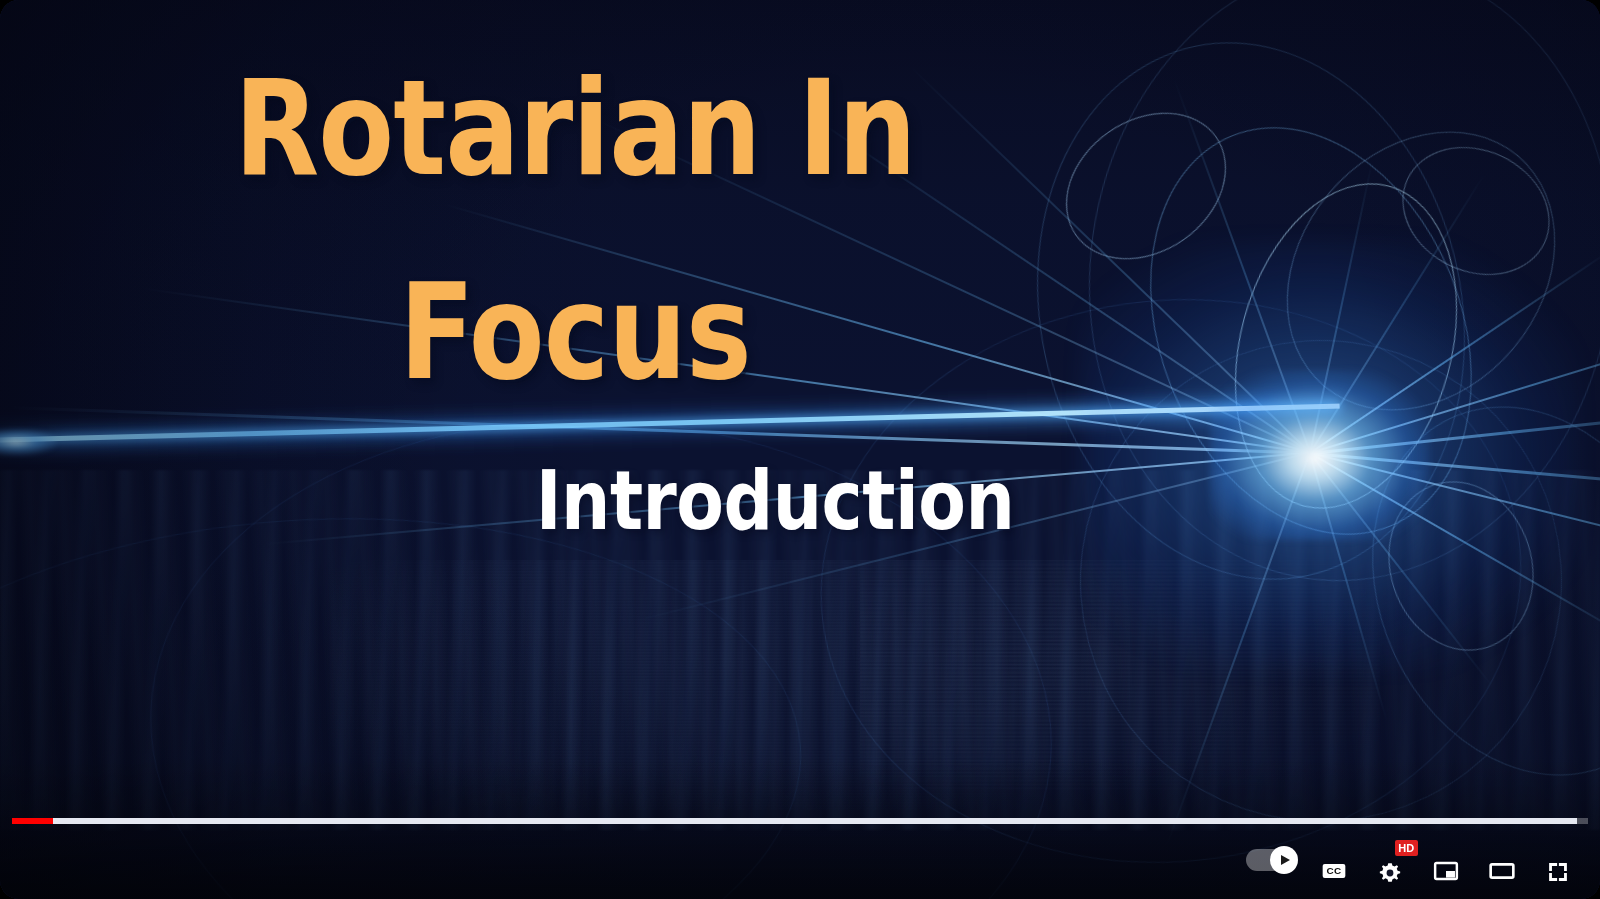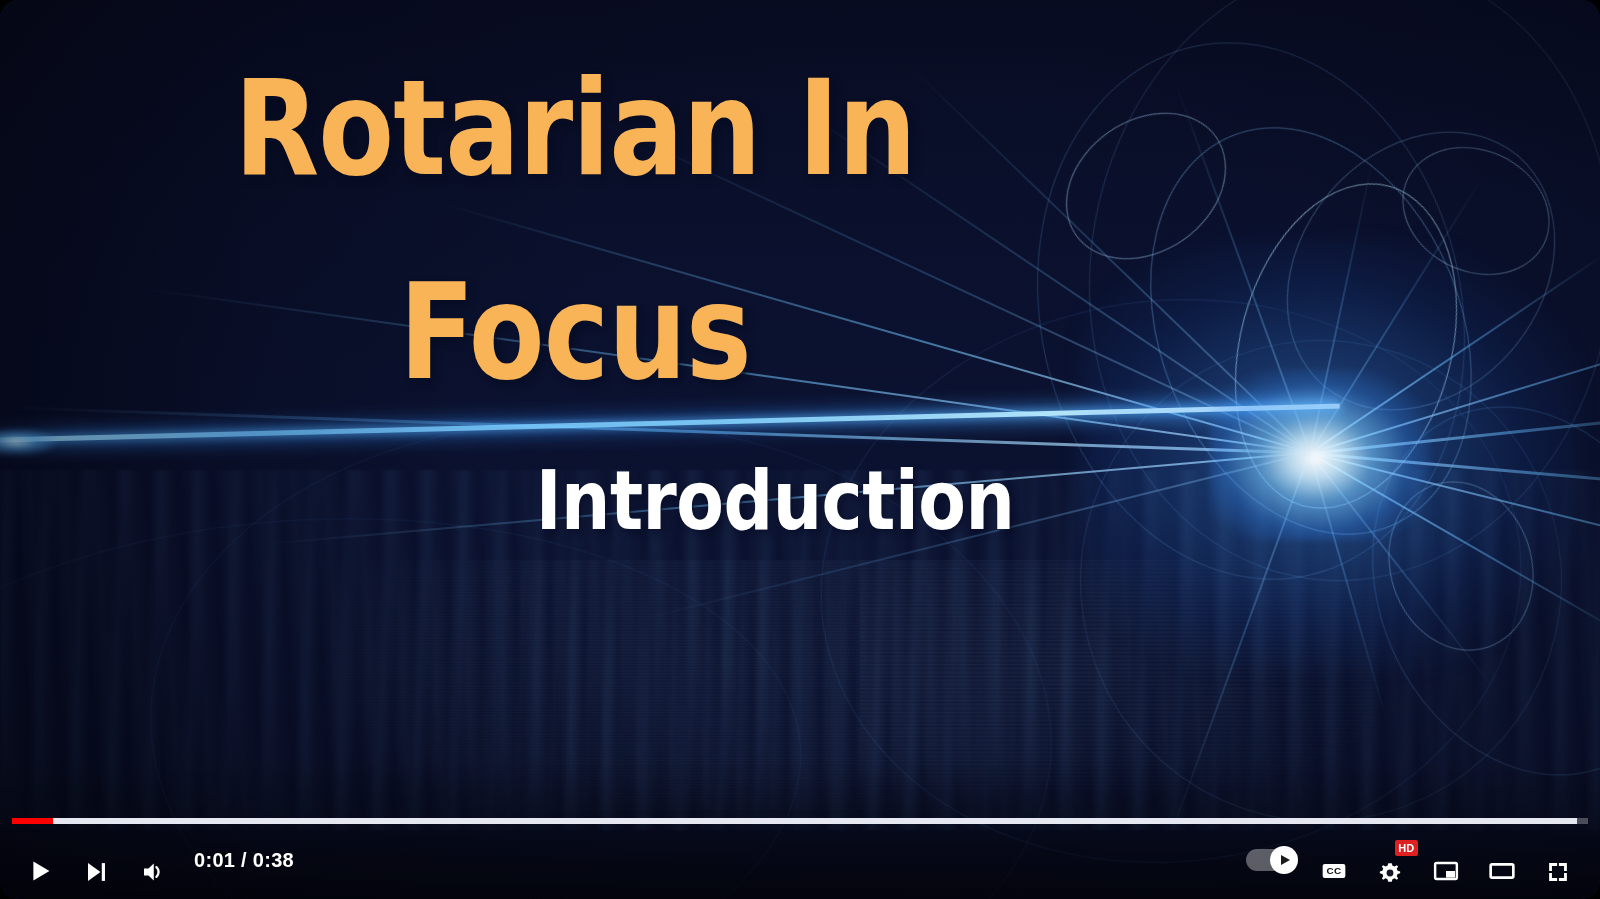--- a/index.html
+++ b/index.html
@@ -442,50 +442,20 @@
     <div class="progress-region">
       <div class="progress-track">
         <div class="progress-loaded" style="width: 99.3%; background: rgb(229, 232, 241);"></div>
         <div class="progress-played" style="width: 2.6%; background: rgb(255, 0, 0);"></div>
         <div class="progress-knob" style="left: 2.6%; background: rgb(255, 0, 0);"></div>
       </div>
     </div>
 
     <div class="btn-row">
 
-      <div class="btn-left">
-
-        <button class="ctl" title="Play (k)">
-          <svg width="34" height="34" viewBox="0 0 36 36">
-            <path class="fillw" d="M11 8 L28 18 L11 28 Z"></path>
-          </svg>
-        </button>
-
-        <button class="ctl" title="Next (SHIFT+n)">
-          <svg width="32" height="32" viewBox="0 0 36 36">
-            <path class="fillw" d="M9 8 L23 18 L9 28 Z"></path>
-            <rect class="fillw" x="24.5" y="8" width="3.6" height="20"></rect>
-          </svg>
-        </button>
-
-        <button class="ctl" title="Mute (m)">
-          <svg width="32" height="32" viewBox="0 0 36 36">
-            <path class="fillw" d="M9 14 L14 14 L20 8.5 L20 27.5 L14 22 L9 22 Z"></path>
-            <path d="M23 12.5 A7.5 7.5 0 0 1 23 23.5" stroke="#ffffff" stroke-width="2.6" fill="none" stroke-linecap="round"></path>
-            <path d="M25.6 9 A11.5 11.5 0 0 1 25.6 27" stroke="#ffffff" stroke-width="2.2" fill="none" stroke-linecap="round" opacity="0"></path>
-          </svg>
-        </button>
-
-        <div class="time-display">
-          <span>0:01</span>
-          <span>/</span>
-          <span>0:38</span>
-        </div>
-
-      </div>
 
       <div class="btn-right">
 
         <div class="autoplay" title="Autoplay is on">
           <div class="toggle-pill">
             <div class="toggle-knob">
               <div class="tri"></div>
             </div>
           </div>
         </div>

